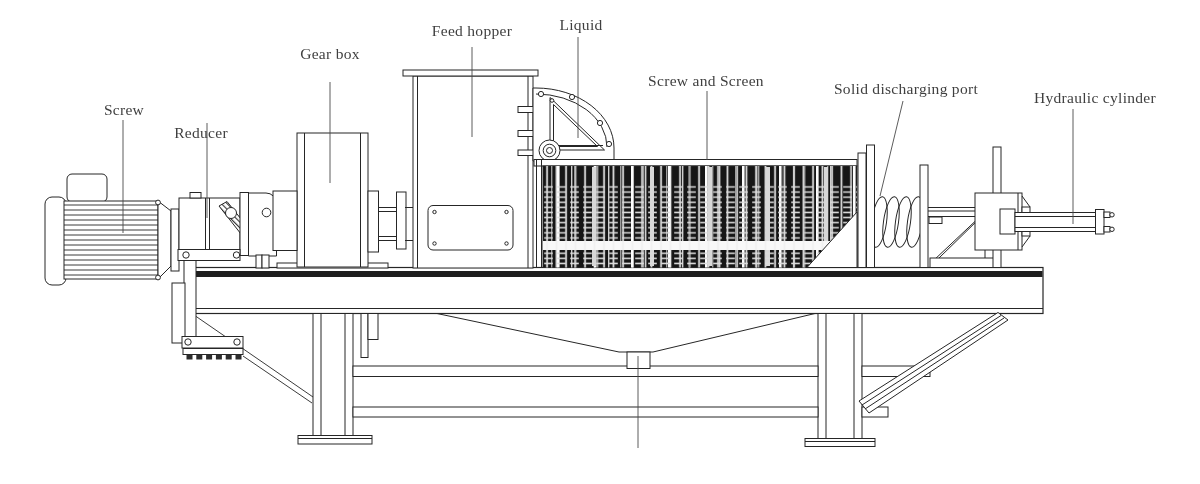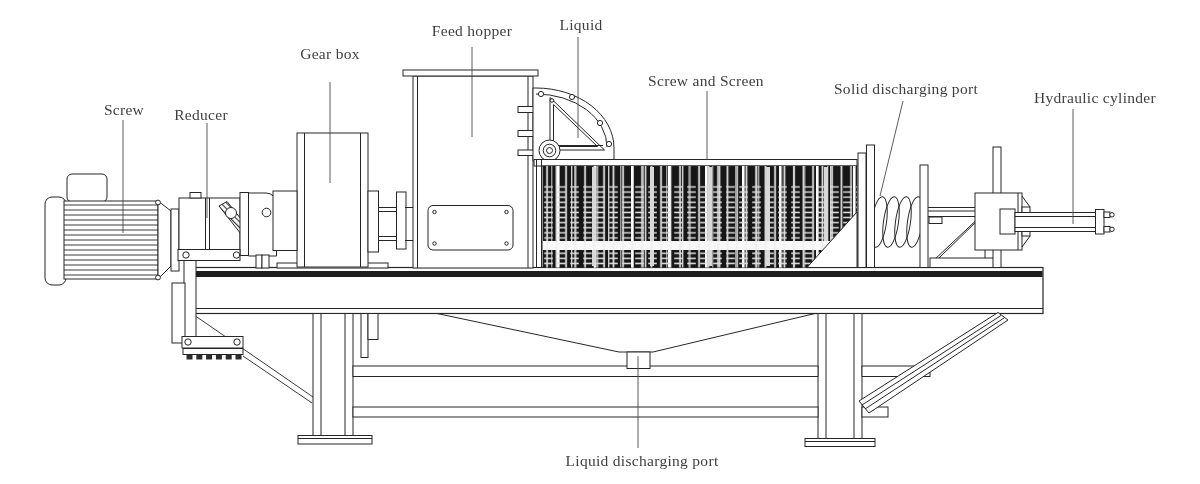--- a/index.html
+++ b/index.html
@@ -15,21 +15,21 @@
     position:absolute;
     transform:translateX(-50%);
     font-size:15.5px;
     line-height:1.1;
     color:#3f3f3f;
     letter-spacing:.3px;
     white-space:nowrap;
     user-select:none;
   }
   .lbl-motor{left:124px;top:101px;}
-  .lbl-reducer{left:201px;top:106px;}
+  .lbl-reducer{left:201px;top:124px;}
   .lbl-gearbox{left:330px;top:45px;}
   .lbl-hopper{left:472px;top:22px;}
   .lbl-blocker{left:581px;top:16px;}
   .lbl-screw{left:706px;top:72px;}
   .lbl-solid{left:906px;top:80px;}
   .lbl-hyd{left:1082px;top:89px;margin-left:13px;}
   .lbl-liquid{left:642px;top:452px;}
 </style>
 </head>
 <body>
@@ -286,15 +286,14 @@
 </svg>
 
   <div class="lbl lbl-motor">Screw</div>
   <div class="lbl lbl-reducer">Reducer</div>
   <div class="lbl lbl-gearbox">Gear box</div>
   <div class="lbl lbl-hopper">Feed hopper</div>
   <div class="lbl lbl-blocker">Liquid</div>
   <div class="lbl lbl-screw">Screw and Screen</div>
   <div class="lbl lbl-solid">Solid discharging port</div>
   <div class="lbl lbl-hyd">Hydraulic cylinder</div>
-  <div class="lbl lbl-liquid">Liquid discharging port</div>
 
 </div>
 
 </body></html>

